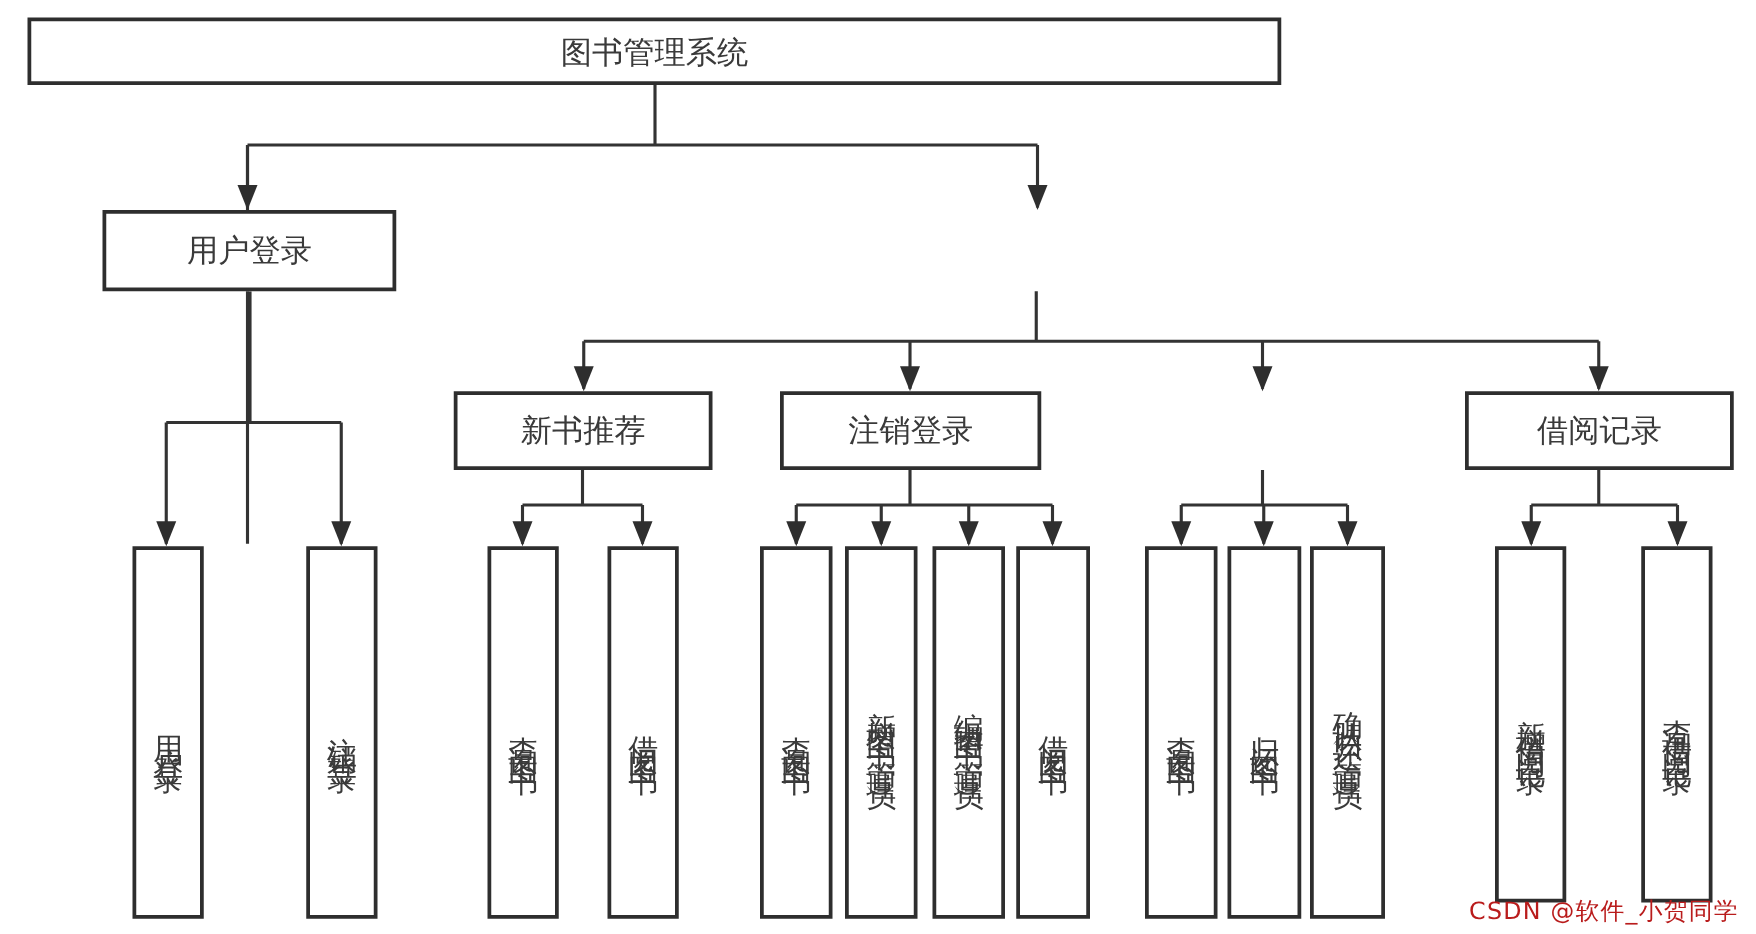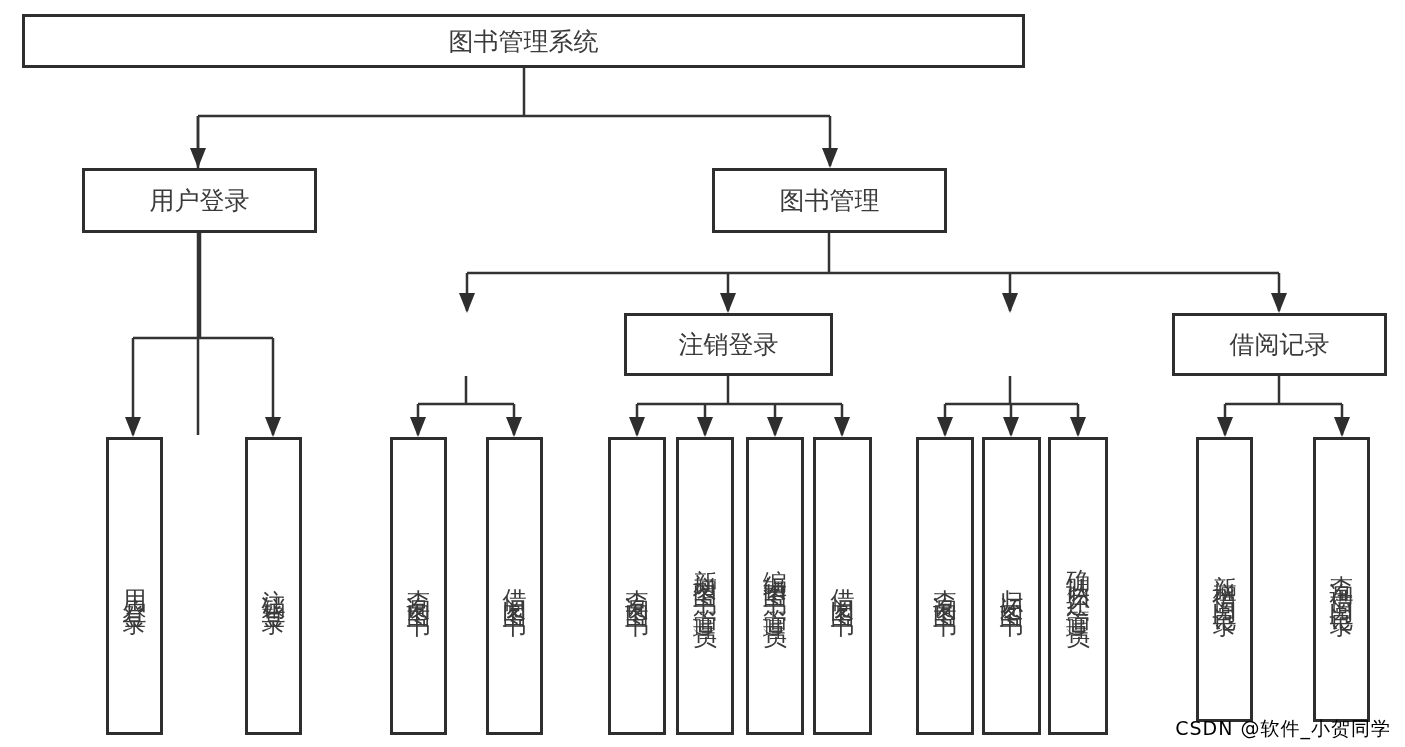--- a/index.html
+++ b/index.html
@@ -43,21 +43,21 @@
     text-orientation: mixed;
     letter-spacing: 8px;
     line-height: 1;
     white-space: nowrap;
   }
   .watermark {
     position: absolute;
     right: 14px;
     bottom: 5px;
     font-size: 19px;
-    color: #000000;
+    color: #b91c1c;
     letter-spacing: 1px;
     white-space: nowrap;
   }
 </style>
 </head>
 <body>
 
 <div class="canvas">
 
   <svg class="connectors" viewBox="0 0 1405 747" xmlns="http://www.w3.org/2000/svg">
@@ -101,24 +101,24 @@
     </g>
   </svg>
 
   <div class="node" style="left:22px; top:14px; width:1003px; height:54px">
     <span>图书管理系统</span>
   </div>
 
   <div class="node" style="left:82px; top:168px; width:235px; height:65px">
     <span>用户登录</span>
   </div>
-  <div class="node" style="left:712px; top:168px; width:235px; height:65px">
-    <span>图书管理</span>
+
+  <div class="node" style="left:363px; top:313px; width:207px; height:63px">
+    <span>新书推荐</span>
   </div>
-
   <div class="node" style="left:624px; top:313px; width:209px; height:63px">
     <span>注销登录</span>
   </div>
   <div class="node" style="left:1172px; top:313px; width:215px; height:63px">
     <span>借阅记录</span>
   </div>
 
   <div class="node leaf" style="left:106px; top:437px; width:57px; height:298px">
     <span class="vtext">用户登录</span>
   </div>

